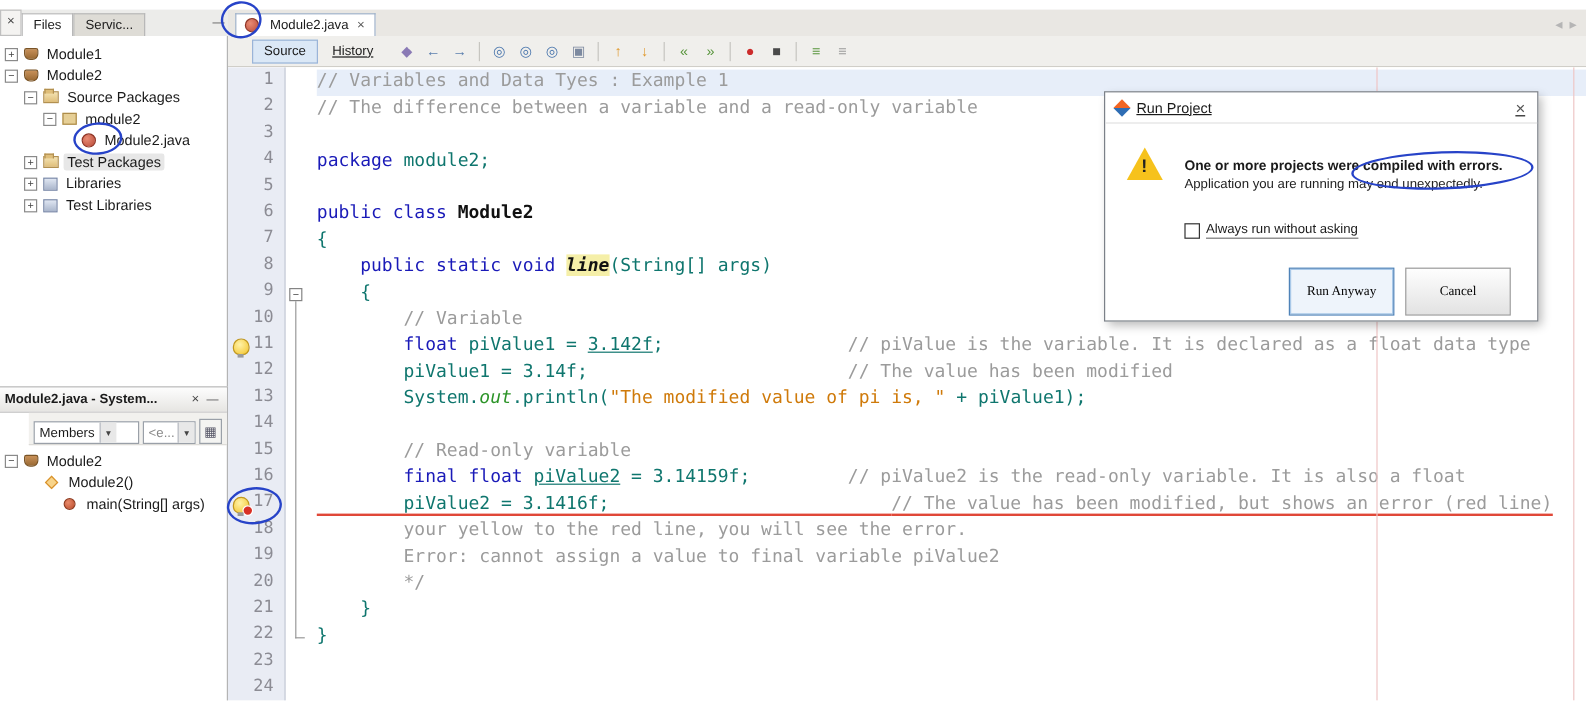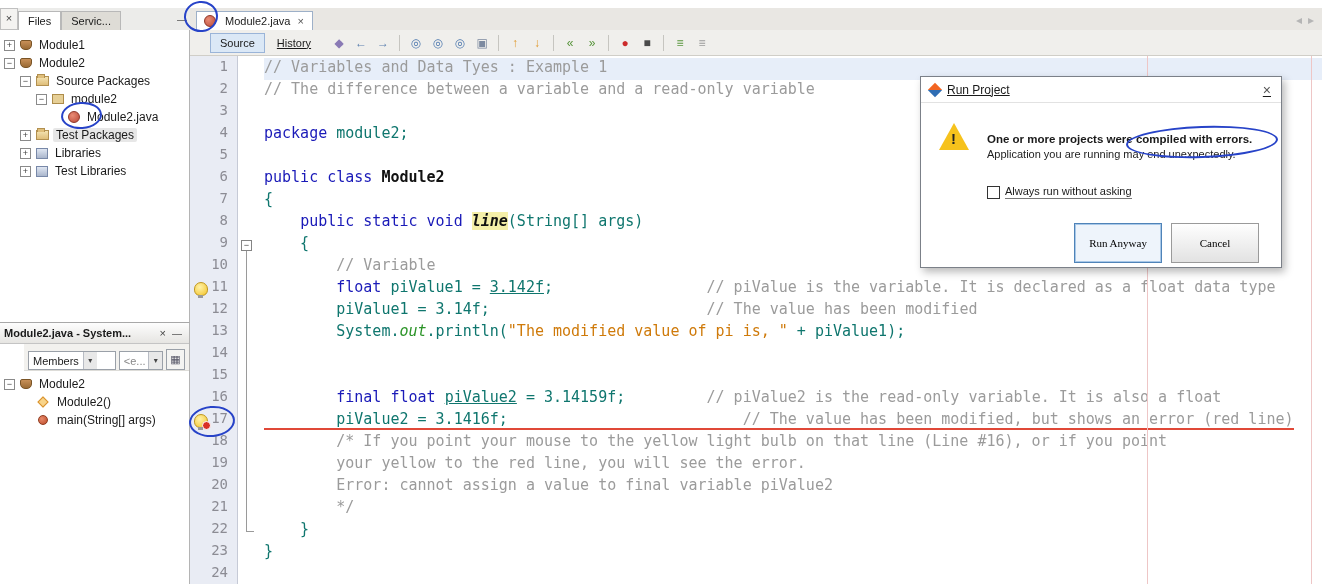--- a/index.html
+++ b/index.html
@@ -215,21 +215,21 @@
         <div class="trow" style="padding-left: 4px;">
           <span class="expander">−</span>
           <span class="tico project"></span>
           <span class="tlabel">Module2</span>
         </div>
         <div class="trow" style="padding-left: 20px;">
           <span class="expander-spacer"></span>
           <span class="tico constructor"></span>
           <span class="tlabel">Module2()</span>
         </div>
-        <div class="trow" style="padding-left: 20px;">
+        <div class="trow" style="padding-left: 35px;">
           <span class="expander-spacer"></span>
           <span class="tico method"></span>
           <span class="tlabel">main(String[] args)</span>
         </div>
       </div>
   </div>
 
   <div id="doc-tabbar">
     <div class="doc-tab">
       <span class="tico class"></span>
@@ -308,24 +308,23 @@
         <div class="cline"></div>
         <div class="cline"><span class="seg kw">public class</span><span class="seg pl"> </span><span class="seg cls">Module2</span></div>
         <div class="cline"><span class="seg pl">{</span></div>
         <div class="cline"><span class="seg pl">    </span><span class="seg kw">public static void</span><span class="seg pl"> </span><span class="seg mn">line</span><span class="seg pl">(String[] args)</span></div>
         <div class="cline"><span class="seg pl">    {</span></div>
         <div class="cline"><span class="seg pl">        </span><span class="seg com">// Variable</span></div>
         <div class="cline"><span class="seg pl">        </span><span class="seg kw">float</span><span class="seg pl"> piValue1 = </span><span class="seg pl u">3.142f</span><span class="seg pl">;                 </span><span class="seg com">// piValue is the variable. It is declared as a float data type</span></div>
         <div class="cline"><span class="seg pl">        piValue1 = 3.14f;                        </span><span class="seg com">// The value has been modified</span></div>
         <div class="cline"><span class="seg pl">        System.</span><span class="seg grn">out</span><span class="seg pl">.println(</span><span class="seg str">"The modified value of pi is, "</span><span class="seg pl"> + piValue1);</span></div>
         <div class="cline"></div>
-        <div class="cline"><span class="seg pl">        </span></div>
+        <div class="cline"><span class="seg pl">        </span><span class="seg com">// Read-only variable</span></div>
         <div class="cline"><span class="seg pl">        </span><span class="seg kw">final float</span><span class="seg pl"> </span><span class="seg pl u">piValue2</span><span class="seg pl"> = 3.14159f;         </span><span class="seg com">// piValue2 is the read-only variable. It is also a float</span></div>
         <div class="cline"><span class="seg pl errl">        piValue2 = 3.1416f;                          </span><span class="seg com errl">// The value has been modified, but shows an error (red line)</span></div>
-        <div class="cline"><span class="seg pl">        </span><span class="seg com">/* If you point your mouse to the yellow light bulb on that line (Line #16), or if you point</span></div>
         <div class="cline"><span class="seg pl">        </span><span class="seg com">your yellow to the red line, you will see the error.</span></div>
         <div class="cline"><span class="seg pl">        </span><span class="seg com">Error: cannot assign a value to final variable piValue2</span></div>
         <div class="cline"><span class="seg pl">        </span><span class="seg com">*/</span></div>
         <div class="cline"><span class="seg pl">    }</span></div>
         <div class="cline"><span class="seg pl">}</span></div>
         <div class="cline"></div>
       </div>
     <div class="margin-line" style="left:957px;"></div>
     <div class="margin-line" style="left:1121px;"></div>
   </div>

